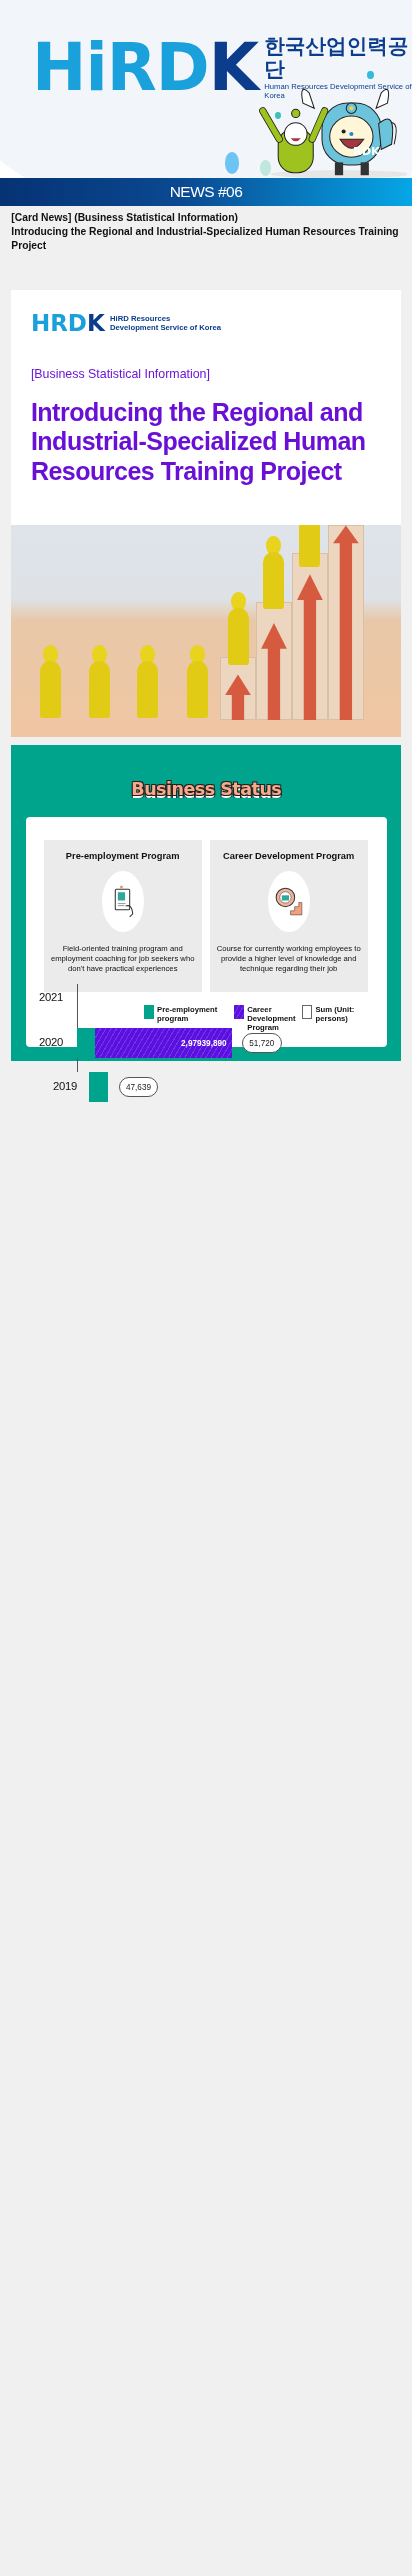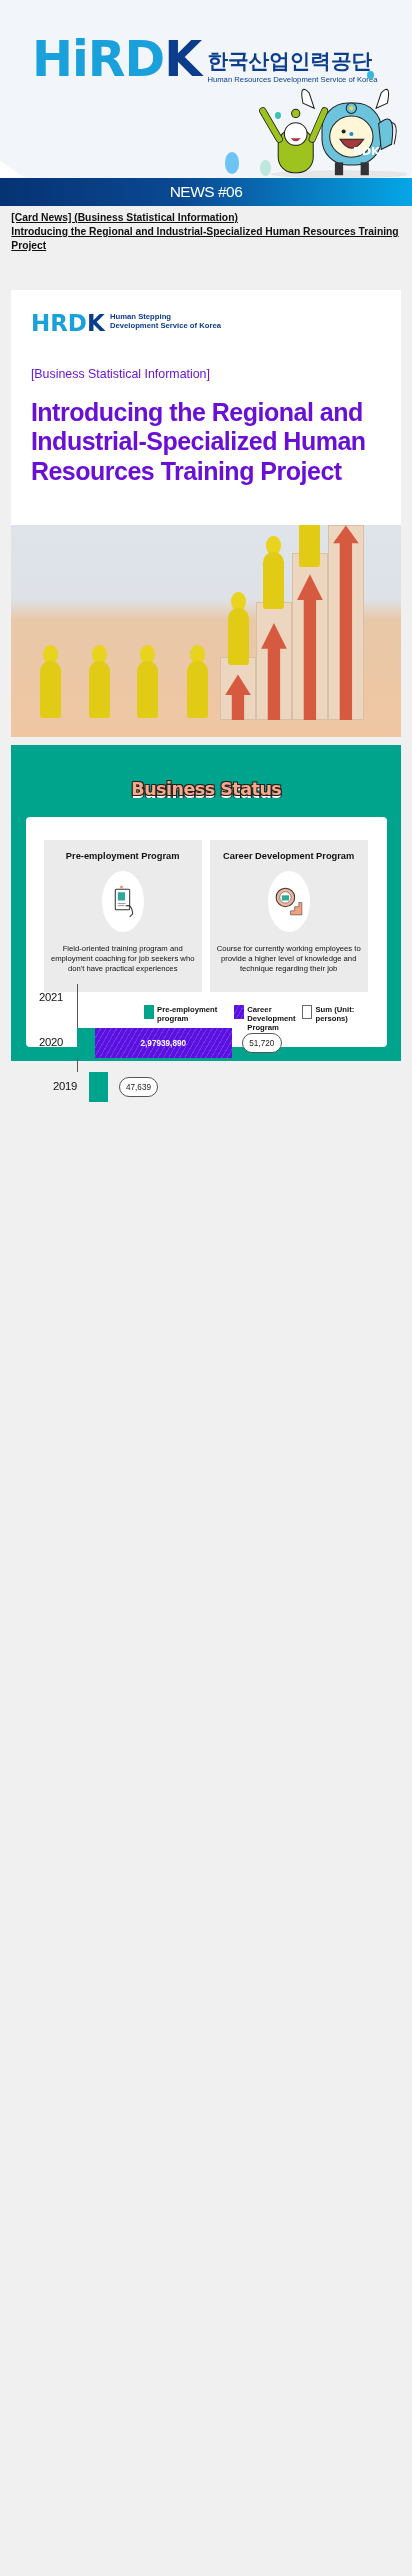--- a/index.html
+++ b/index.html
@@ -3,36 +3,36 @@
 <meta charset="utf-8">
 <style>
   * { box-sizing: border-box; margin: 0; padding: 0; }
   html, body { width: 412px; background: #f0f0f0; font-family: "Liberation Sans", sans-serif; color: #111; }
   .page { width: 412px; height: 2663px; position: relative; overflow: hidden; background: #f0f0f0; }
 
   
   .banner { position: absolute; left: 0; top: 0; width: 412px; height: 178px; background: #ffffff; overflow: hidden; }
   .banner .blob { position: absolute; left: -62px; top: -134px; width: 556px; height: 361px; border-radius: 50%; background: #f2f6fa; }
   .logo-row { position: absolute; left: 32px; top: 35px; display: flex; align-items: flex-end; gap: 6.2px; }
-  .logo-mark { font-family: "DejaVu Sans", sans-serif; font-weight: bold; font-size: 49px; line-height: 1; letter-spacing: -1px; }
+  .logo-mark { font-family: "DejaVu Sans", sans-serif; font-weight: bold; font-size: 65px; line-height: 1; letter-spacing: -1px; }
   .logo-mark .b1 { color: #1aa0db; }
   .logo-mark .b2 { color: #0b3d8c; }
   .logo-kr { display: flex; flex-direction: column; }
   .logo-kr .kr { font-family: "DejaVu Sans", sans-serif; font-weight: bold; font-size: 20.6px; color: #0b3d8c; line-height: 1.1; }
   .logo-kr .en { font-size: 7.7px; color: #0b3d8c; margin-top: 2.1px; }
   .slogan { position: absolute; left: 32px; top: 101px; width: 228px; height: 32px; border-top: 0.5px solid #1aa0db; border-bottom: 0.5px solid #1aa0db; display: flex; align-items: center; justify-content: center; font-size: 11.3px; color: #222; }
   .mascots { position: absolute; left: 237px; top: 72px; width: 170px; height: 106px; }
   .dot { position: absolute; border-radius: 50%; }
 
   .news-bar { position: absolute; left: 0; top: 178px; width: 412px; height: 28px; background: linear-gradient(90deg, #063273 0%, #0a4a93 45%, #06a6e6 100%); display: flex; align-items: center; justify-content: center; color: #fff; font-size: 15.5px; letter-spacing: -0.5px; }
 
-  .post-title { position: absolute; left: 11.3px; top: 211px; width: 392px; font-weight: bold; font-size: 10.3px; line-height: 1.35; color: #111; text-decoration: underline; }
+  .post-title { position: absolute; left: 11.3px; top: 211px; width: 392px; font-weight: bold; font-size: 10.3px; line-height: 1.35; color: #111; }
 
   .intro-card { position: absolute; left: 11.3px; top: 290px; width: 390px; height: 235px; background: #fff; }
-  .intro-logo { position: absolute; left: 19.6px; top: 21.6px; display: flex; gap: 5.2px; }
+  .intro-logo { position: absolute; left: 19.6px; top: 21.6px; display: flex; align-items: center; gap: 5.2px; }
   .intro-logo .m { font-family: "DejaVu Sans", sans-serif; font-weight: bold; font-size: 23px; line-height: 1; }
   .intro-logo .t { font-weight: bold; font-size: 7.7px; color: #0b3d8c; line-height: 1.2; }
   .intro-tag { position: absolute; left: 19.6px; top: 77px; font-size: 12.4px; color: #6a16d8; }
   .intro-heading { position: absolute; left: 19.6px; top: 108px; width: 340px; font-size: 25px; font-weight: bold; line-height: 1.17; color: #6a0fd6; letter-spacing: -0.5px; }
 
   .hero-img { position: absolute; left: 11.3px; top: 525px; width: 390px; height: 212px; background: linear-gradient(180deg, #dfe4ea 0%, #dee2e7 35%, #e8c8a8 45%, #f0c6a2 100%); overflow: hidden; }
   .pawn { position: absolute; width: 23px; height: 72px; }
   .pawn .head { position: absolute; left: 4.1px; top: 0; width: 14.4px; height: 18.5px; border-radius: 50%; background: #e8d31f; }
   .pawn .body { position: absolute; left: 1px; top: 15.5px; width: 20.6px; height: 57px; border-radius: 10.3px 10.3px 3.1px 3.1px; background: #e2cb15; }
   .block { position: absolute; background: #ecd6bf; border: 0.5px solid #d9c0a4; }
@@ -112,21 +112,21 @@
   <div class="news-bar">NEWS #06</div>
 
   <div class="post-title">
     <div>[Card News] (Business Statistical Information)</div>
     <div>Introducing the Regional and Industrial-Specialized Human Resources Training Project</div>
   </div>
 
   <div class="intro-card">
     <div class="intro-logo">
       <span class="m"><span style="color:#1aa0db">HRD</span><span style="color:#0b3d8c">K</span></span>
-      <span class="t"><span>Human Stepping</span><br><span>Development Service of Korea</span></span>
+      <span class="t"><span>HiRD Resources</span><br><span>Development Service of Korea</span></span>
     </div>
     <div class="intro-tag">[Business Statistical Information]</div>
     <div class="intro-heading">Introducing the Regional and Industrial-Specialized Human Resources Training Project</div>
   </div>
 
   <div class="hero-img">
     <div class="pawn" style="left:28px;top:120px;">
         <div class="head"></div>
         <div class="body"></div>
       </div>
@@ -211,21 +211,21 @@
       </div>
 
       <div class="axis" style="left:70px;top:222px;height:0;"></div>
     </div>
 
     <div class="axis" style="left:66px;top:239px;height:88px;"></div>
     <div class="bar-label" style="left:20.6px;top:247px;width:31px;font-size:11.3px;">2021</div>
     <div class="bar-label" style="left:20.6px;top:292px;width:31px;font-size:11.3px;">2020</div>
     <div class="bar-row" style="left:66px;top:283px;height:30px;">
       <div class="seg g" style="width:17.5px;"></div>
-      <div class="seg p" style="width:137px;justify-content:center;padding:0 5.2px;">
+      <div class="seg p" style="width:137px;justify-content:flex-end;padding:0 5.2px;">
           <span>2,979</span>
           <span>39,890</span>
         </div>
       <div class="pill" style="margin-left:10.3px;">51,720</div>
     </div>
   </div>
 
   <div class="bar-label" style="left:46px;top:1081px;width:31px;font-size:11.3px;">2019</div>
   <div class="bar-row" style="left:89px;top:1072px;height:30px;">
     <div class="seg g" style="width:18.5px;"></div>

